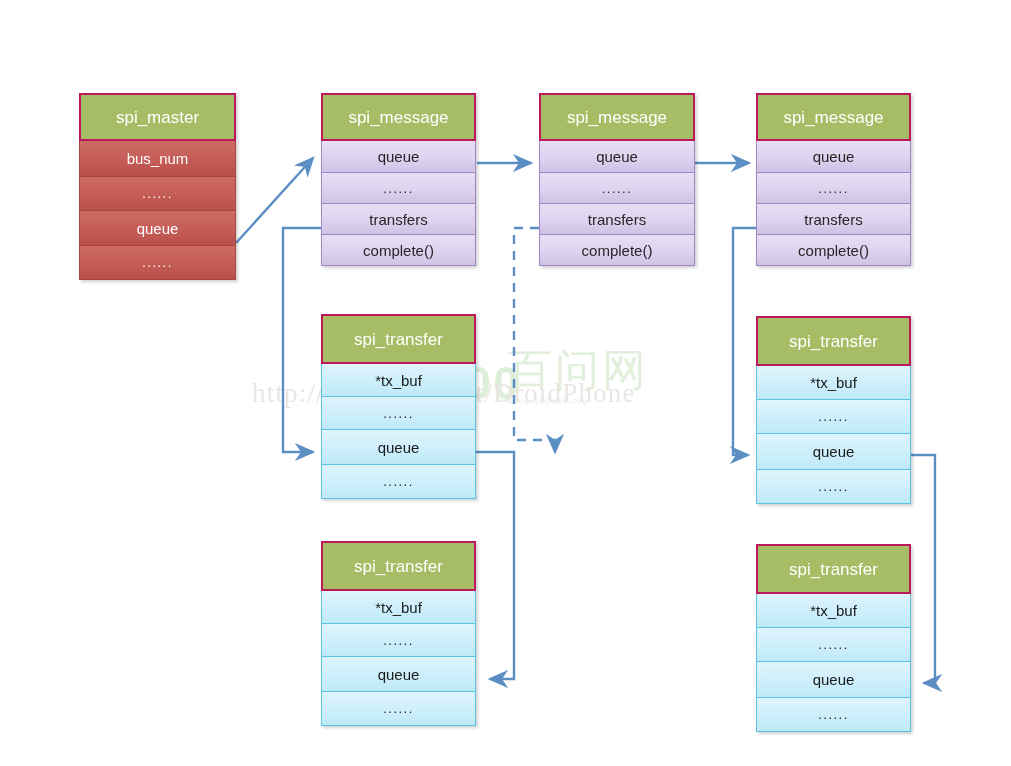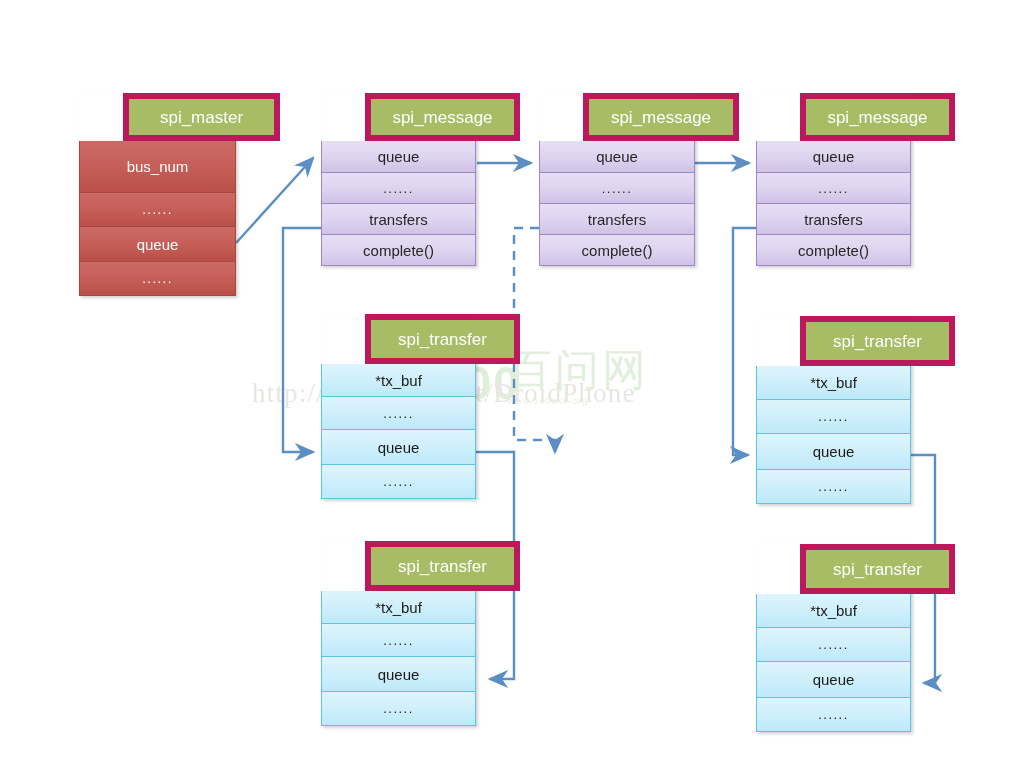--- a/index.html
+++ b/index.html
@@ -37,22 +37,21 @@
   
   .box{position:absolute;box-sizing:border-box;}
   .row{
     box-sizing:border-box;width:100%;
     display:flex;align-items:center;justify-content:center;
     font-size:15px;line-height:1;
   }
   .hdr{
     color:#ffffff;font-size:17px;
     background:#a6bd65;
-    border:6px solid #be185d;
-    margin-left:44px;
+    border:2px solid #be185d;
   }
   
   .r-red{
     color:#ffffff;
     background:linear-gradient(180deg,#cd6a64 0%,#c55d57 55%,#b94f49 100%);
     border:1px solid #a8453f;border-top:none;
   }
   
   .r-purple{
     color:#262626;
@@ -104,21 +103,21 @@
       <path d="M756,228 L733,228 L733,455 L748,455" marker-end="url(#ah)"></path>
 
       <path d="M911,455 L935,455 L935,683 L924,683" marker-end="url(#ah)"></path>
 
       <path d="M539,228 L514,228 L514,440 L555,440 L555,452" stroke-dasharray="9 7" marker-end="url(#ah)"></path>
     </g>
   </svg>
 
   <div class="box shadow" style="left:79px;top:93px;width:157px;">
     <div class="row hdr" style="height:48px;">spi_master</div>
-    <div class="row r-red" style="height:52px;">bus_num</div>
+    <div class="row r-red" style="height:36px;">bus_num</div>
     <div class="row r-red dots" style="height:34px;">......</div>
     <div class="row r-red" style="height:35px;">queue</div>
     <div class="row r-red dots" style="height:34px;">......</div>
   </div>
 
   <div class="box shadow" style="left:321px;top:93px;width:155px;">
     <div class="row hdr" style="height:48px;">spi_message</div>
     <div class="row r-purple" style="height:32px;">queue</div>
     <div class="row r-purple dots" style="height:31px;">......</div>
     <div class="row r-purple" style="height:31px;">transfers</div>

